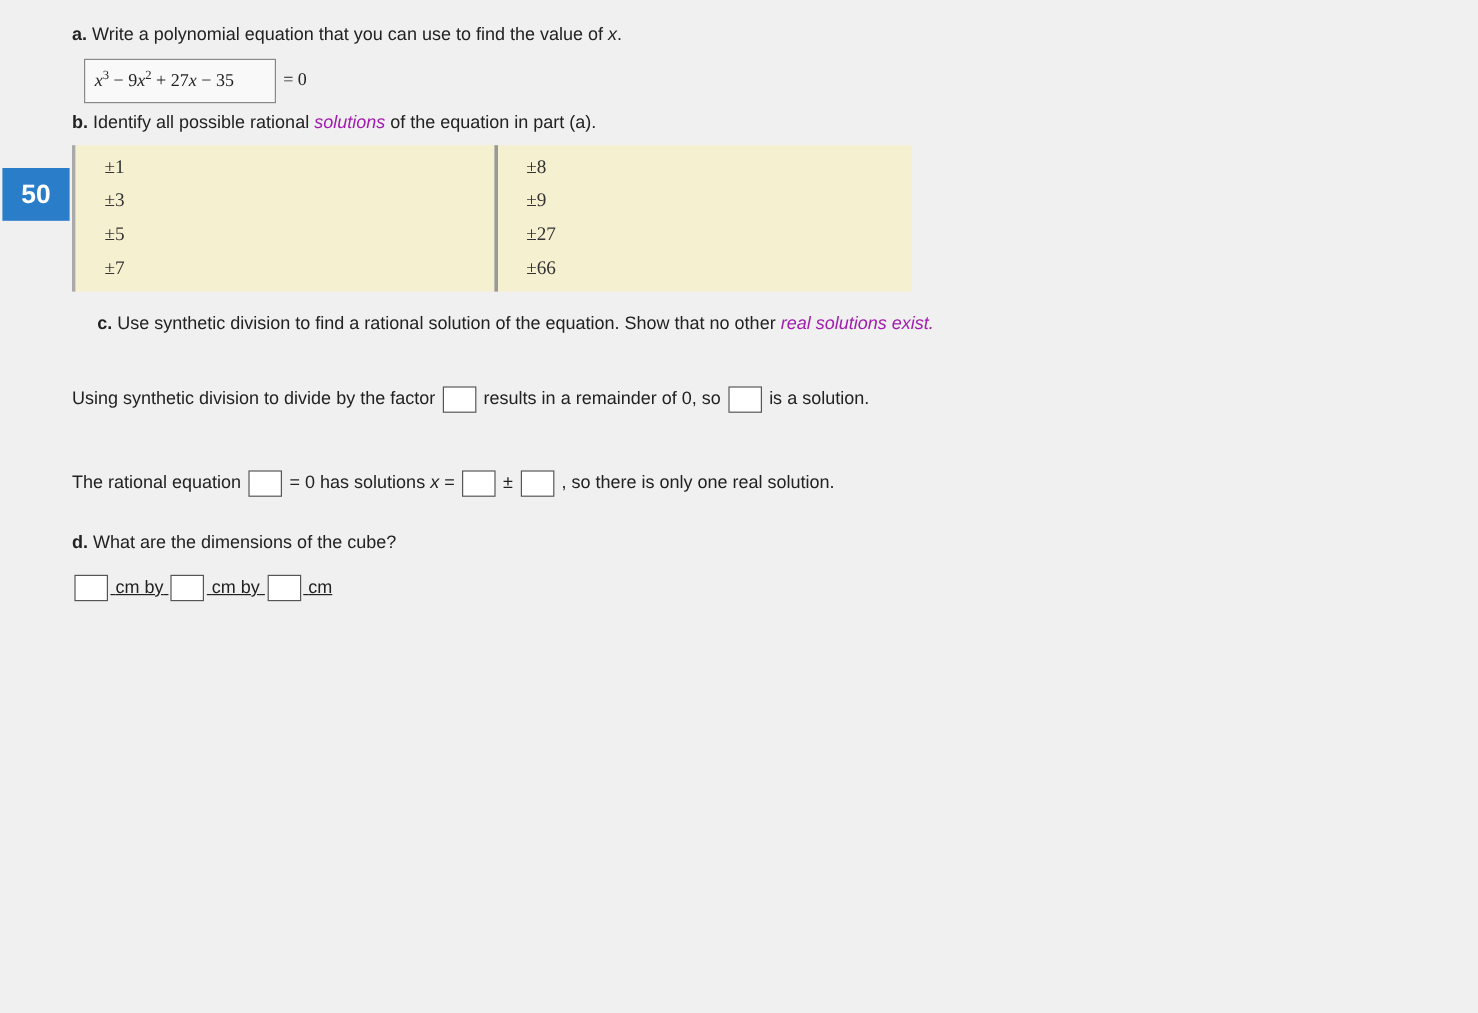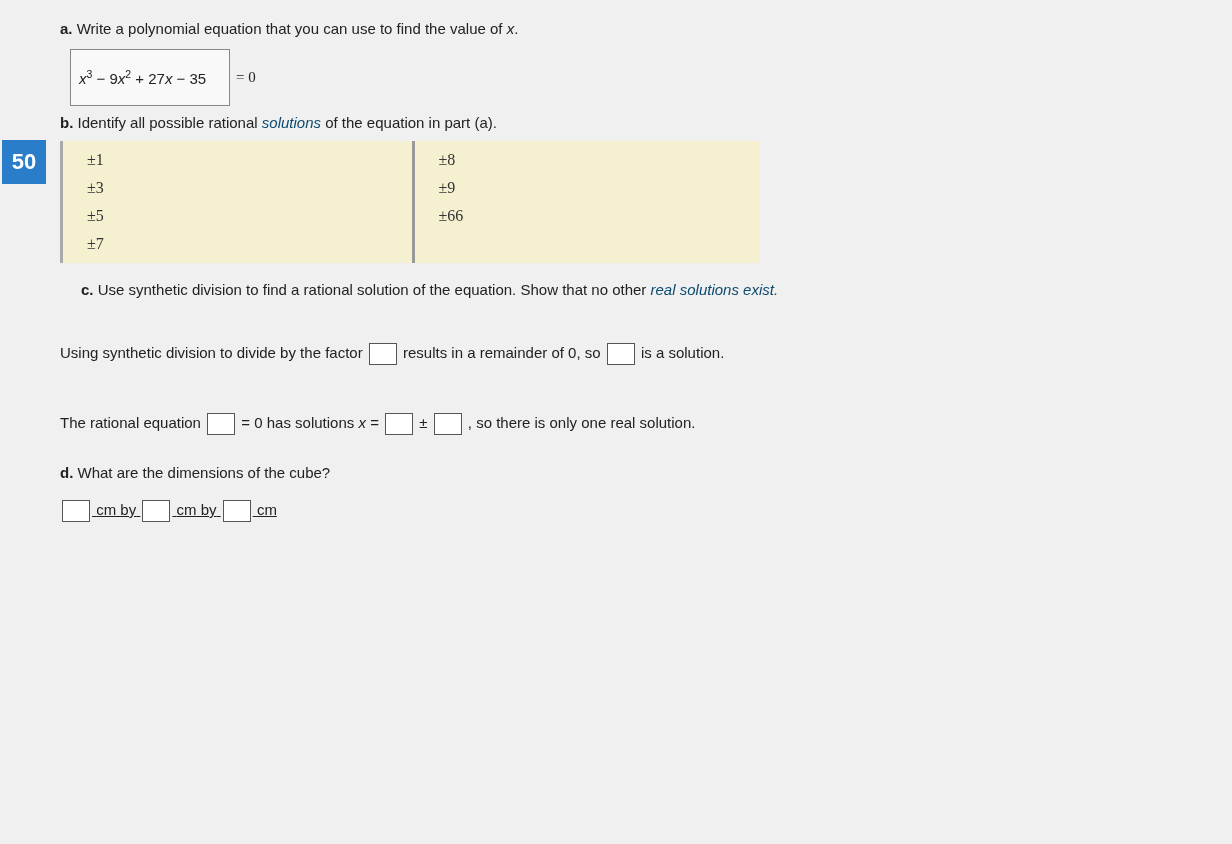--- a/index.html
+++ b/index.html
@@ -22,21 +22,21 @@
       position: relative;
     }
     .problem-number {
       position: absolute;
       left: -58px;
       top: 120px;
       background: #2a7dc9;
       color: white;
       font-size: 22px;
       font-weight: bold;
-      width: 44px;
+      width: 56px;
       height: 44px;
       display: flex;
       align-items: center;
       justify-content: center;
       font-family: Arial, sans-serif;
     }
     .part-label {
       font-weight: bold;
       font-family: Arial, sans-serif;
       font-size: 15px;
@@ -52,23 +52,23 @@
     }
     .equation-box {
       display: inline-flex;
       align-items: center;
       gap: 6px;
       margin-left: 10px;
     }
     .eq-input {
       border: 1px solid #888;
       background: #f9f9f9;
-      padding: 18px 8px;
-      font-size: 15px;
-      font-family: Liberation Sans, sans-serif;
+      padding: 8px 8px;
+      font-size: 15px;
+      font-family: Liberation Serif, serif;
       min-width: 160px;
     }
     .eq-text {
       font-size: 15px;
       font-family: Georgia, serif;
     }
     .part-b {
       margin-bottom: 18px;
     }
     .part-b-text {
@@ -122,21 +122,21 @@
     }
     .sentence-line {
       font-size: 15px;
       font-family: Arial, sans-serif;
       margin-bottom: 14px;
       line-height: 2;
       margin-top: 40px;
     }
     .italic-text {
       font-style: italic;
-      color: #0c4a6e;
+      color: #a21caf;
     }
     .part-d {
       margin-top: 26px;
     }
     .part-d-text {
       font-size: 15px;
       font-family: Arial, sans-serif;
       margin-bottom: 14px;
     }
     .dimensions-line {
@@ -181,20 +181,21 @@
       <div class="solutions-grid">
         <div class="solutions-col">
           <div class="sol-item">±1</div>
           <div class="sol-item">±3</div>
           <div class="sol-item">±5</div>
           <div class="sol-item">±7</div>
         </div>
         <div class="solutions-col">
           <div class="sol-item">±8</div>
           <div class="sol-item">±9</div>
+          <div class="sol-item">±27</div>
           <div class="sol-item">±66</div>
         </div>
       </div>
     </div>
 
     <div class="part-c">
       <div class="part-c-text">
         <span class="part-label">c.</span>
         <span> Use synthetic division to find a rational solution of the equation. Show that no other <span class="italic-text">real solutions exist.</span></span>
       </div>

